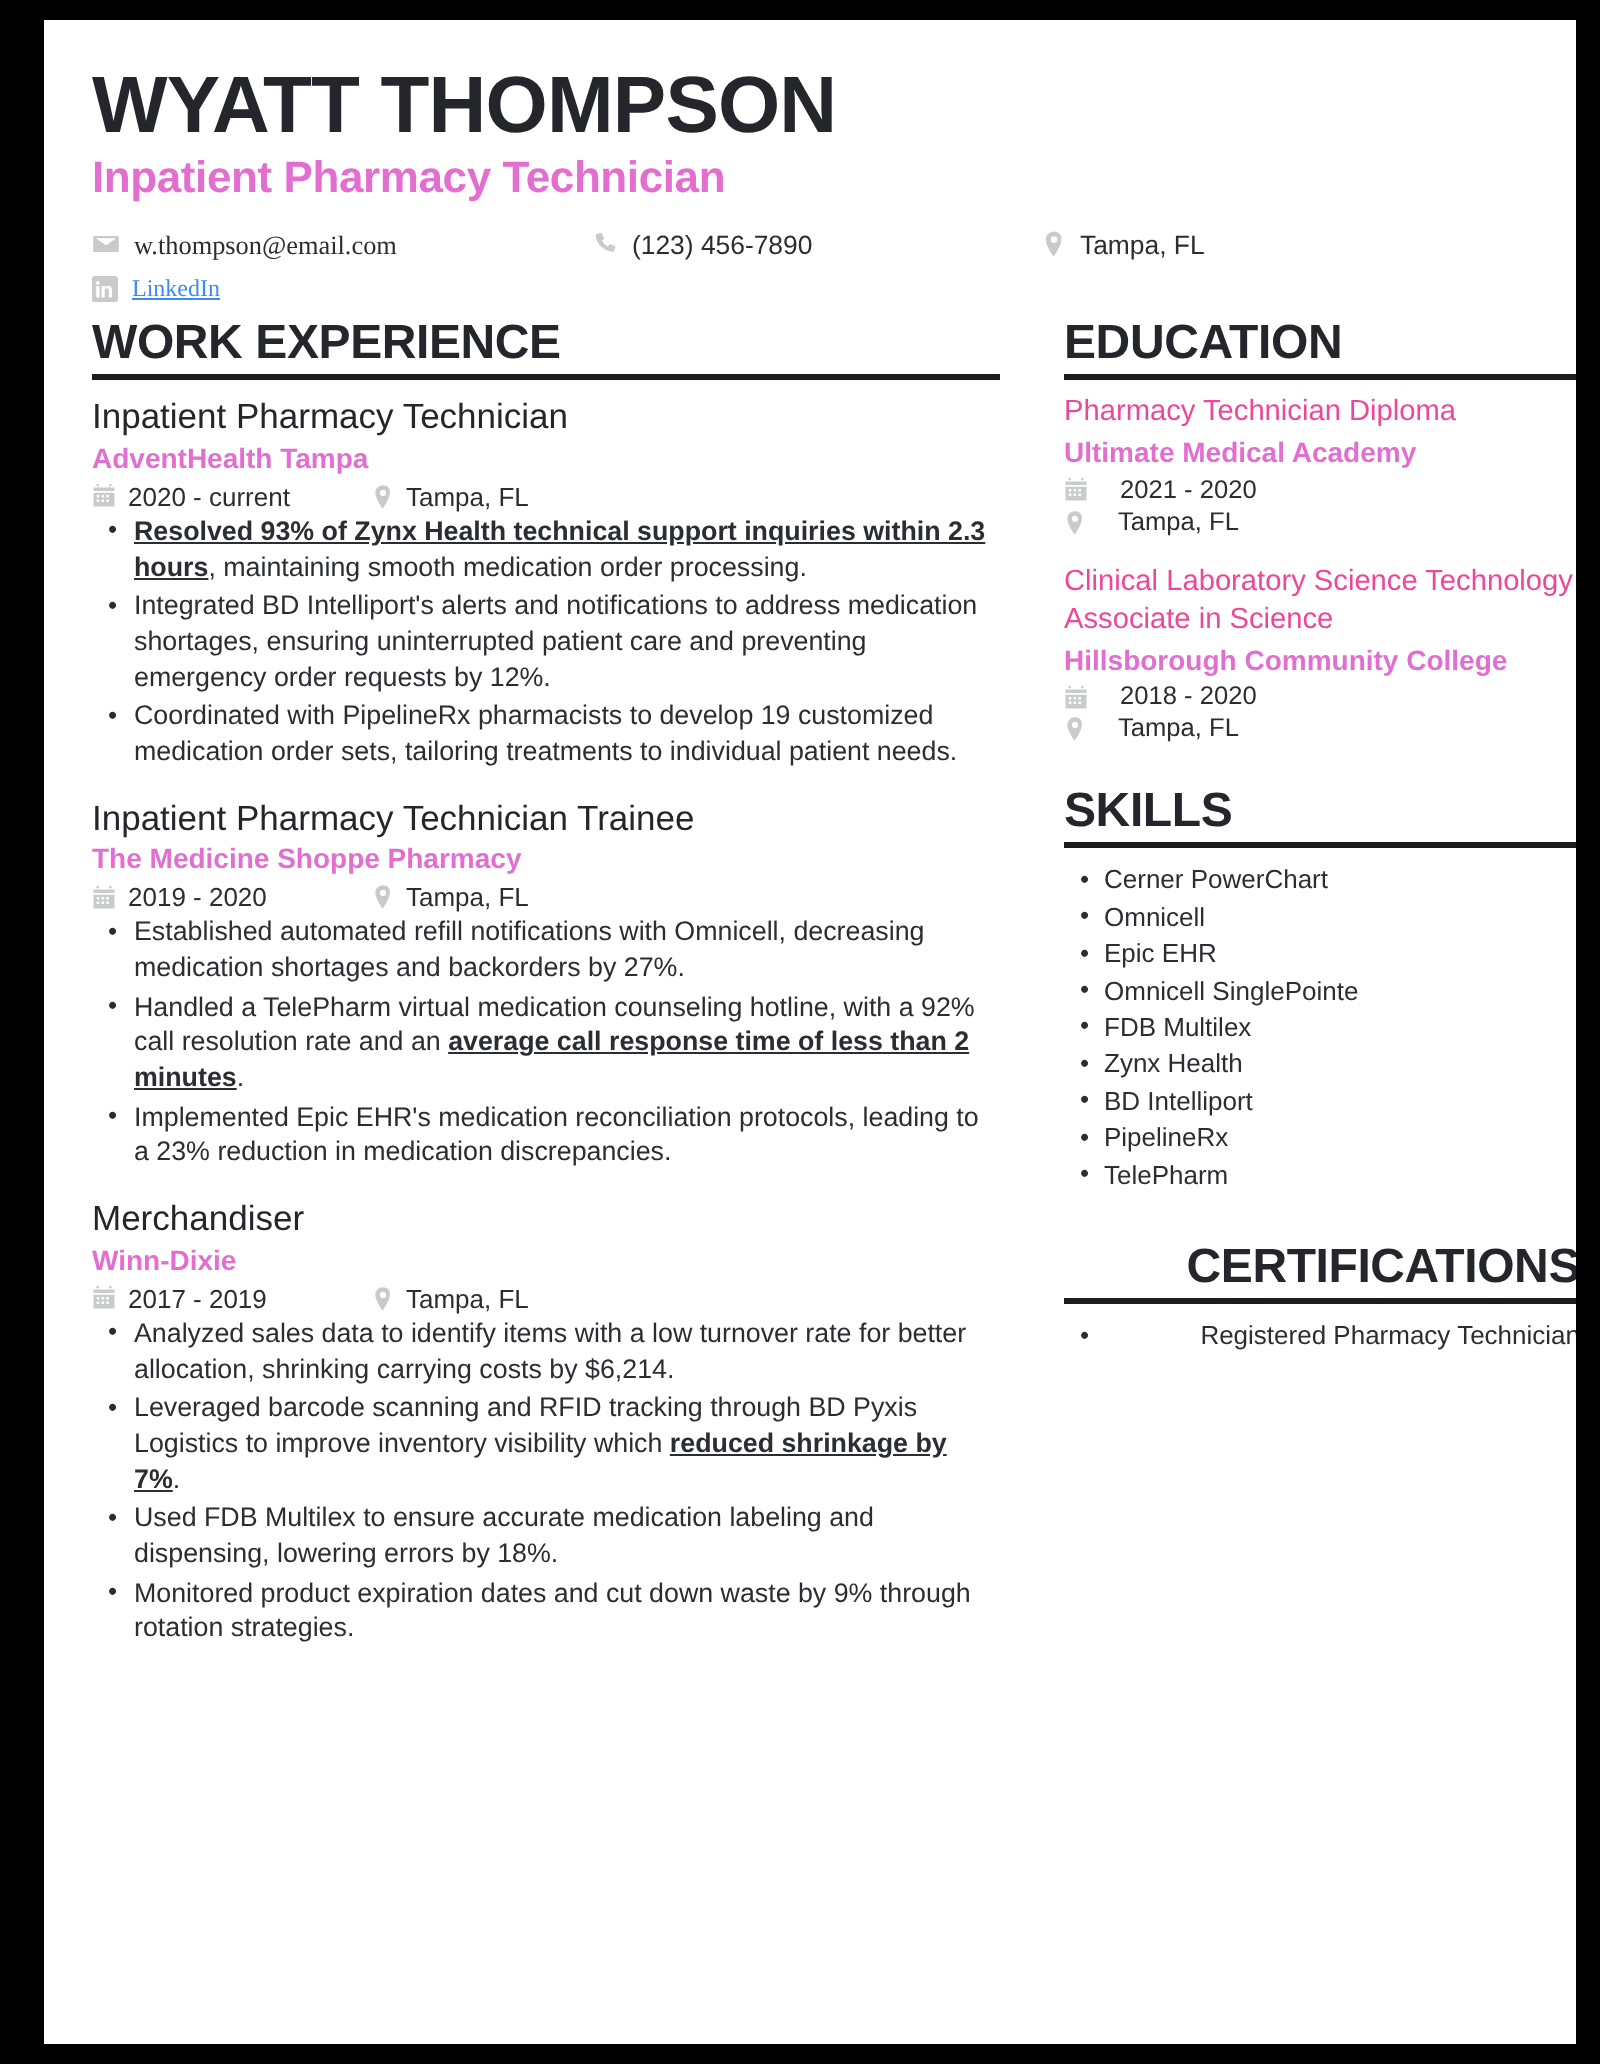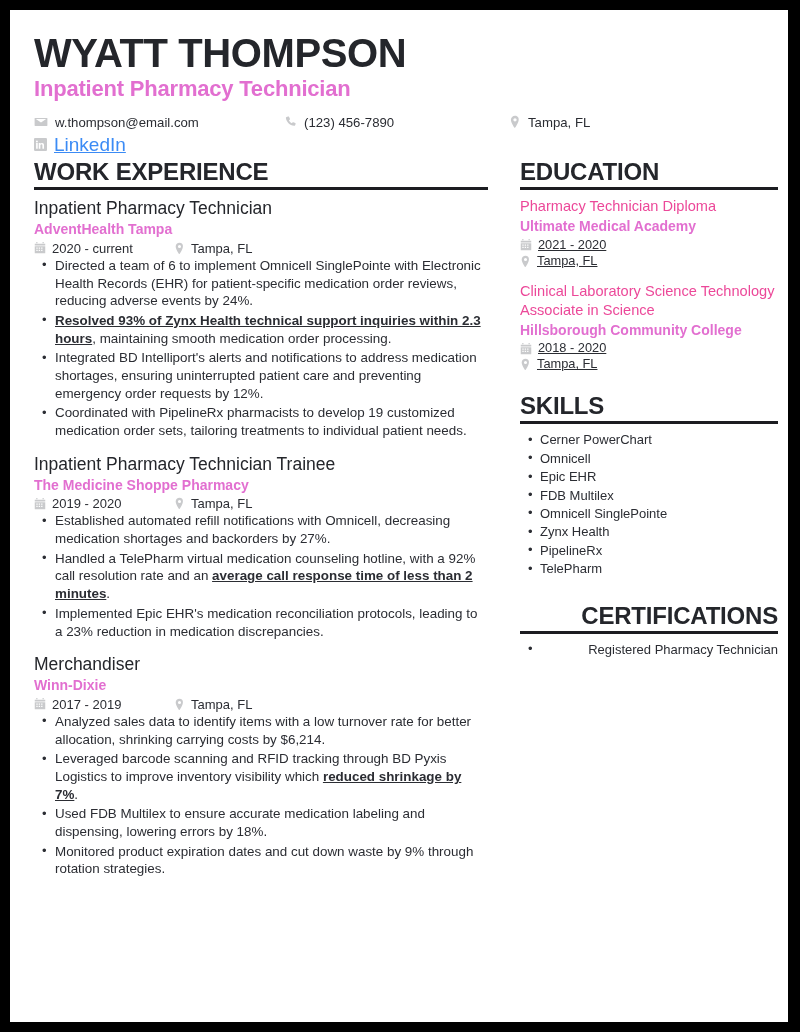--- a/index.html
+++ b/index.html
@@ -11,21 +11,21 @@
 
   body {
     background: #000000;
     font-family: "Liberation Sans", sans-serif;
     -webkit-font-smoothing: antialiased;
   }
 
   .page-frame {
     width: 800px;
     height: 1032px;
-    padding: 10px 12px 10px 10px;
+    padding: 10px 12px 10px 22px;
     background: #000000;
   }
 
   .page {
     width: 100%;
     height: 100%;
     background: #ffffff;
     padding: 22px 22px 0 24px;
     overflow: hidden;
     position: relative;
@@ -63,27 +63,27 @@
 
   .contact-item {
     display: flex;
     align-items: center;
     gap: 7px;
     font-size: 13.2px;
     color: #2b2d33;
     line-height: 1;
   }
 
-  .contact-item.c-email { width: 250px; }
+  .contact-item.c-email { width: 250px; font-family: Liberation Serif, serif; }
   .contact-item.c-phone { width: 225px; }
 
   .contact-link {
     color: #3b8bf5;
     text-decoration: underline;
-    font-size: 19px;
+    font-size: 12px;
   }
 
   
   .ico {
     display: inline-block;
     flex: 0 0 auto;
     line-height: 0;
   }
   .ico svg { display: block; }
   .ico-gray svg { fill: #c9cacc; }
@@ -203,26 +203,25 @@
   .edu-org {
     font-size: 14px;
     color: #e26fd0;
     font-weight: bold;
     line-height: 1.35;
   }
 
   .edu-meta {
     display: flex;
     align-items: center;
-    gap: 6px;
+    gap: 16px;
     font-size: 12.8px;
     color: #2b2d33;
     margin-top: 3px;
     line-height: 1;
-    text-decoration: underline;
   }
 
   ul.plain-list {
     list-style: none;
     margin: 0;
     padding: 0;
   }
 
   ul.plain-list li {
     position: relative;
@@ -321,21 +320,20 @@
                   <span class="meta-item">
                     <span class="ico ico-gray">
                       <svg width="11" height="13" viewBox="0 0 12 16">
                         <path d="M6 .8C3.4.8 1.3 2.9 1.3 5.5c0 3.4 4 9 4.2 9.2.1.2.4.2.5 0 .2-.2 4.2-5.8 4.2-9.2C10.7 2.9 8.6.8 6 .8zm0 6.6a1.9 1.9 0 1 1 0-3.8 1.9 1.9 0 0 1 0 3.8z"></path>
                       </svg>
                     </span>
                     <span>Tampa, FL</span>
                   </span>
                 </div>
                 <ul class="bullets">
-                  <li><span>Directed a team of 6 to implement Omnicell SinglePointe with Electronic Health Records (EHR) for patient-specific medication order reviews, reducing adverse events by 24%.</span></li>
                   <li><span class="hl">Resolved 93% of Zynx Health technical support inquiries within 2.3 hours</span><span>, maintaining smooth medication order processing.</span></li>
                   <li><span>Integrated BD Intelliport's alerts and notifications to address medication shortages, ensuring uninterrupted patient care and preventing emergency order requests by 12%.</span></li>
                   <li><span>Coordinated with PipelineRx pharmacists to develop 19 customized medication order sets, tailoring treatments to individual patient needs.</span></li>
                 </ul>
               </div>
               <div class="entry">
                 <div class="entry-title">Inpatient Pharmacy Technician Trainee</div>
                 <div class="entry-org">The Medicine Shoppe Pharmacy</div>
                 <div class="entry-meta">
                   <span class="meta-item meta-date">
@@ -444,23 +442,24 @@
             </div>
       </div>
 
       <div class="section sec-gap-skills">
         <div class="section-title">SKILLS</div>
         <div class="section-rule"></div>
         <ul class="plain-list" id="skills-list">
               <li>Cerner PowerChart</li>
               <li>Omnicell</li>
               <li>Epic EHR</li>
+              <li>Omnicell SinglePointe</li>
               <li>FDB Multilex</li>
-              <li>Omnicell SinglePointe</li>
               <li>Zynx Health</li>
+              <li>BD Intelliport</li>
               <li>PipelineRx</li>
               <li>TelePharm</li>
             </ul>
       </div>
 
       <div class="section sec-gap-certs">
         <div class="section-title">CERTIFICATIONS</div>
         <div class="section-rule"></div>
         <ul class="plain-list" id="certs-list">
               <li>Registered Pharmacy Technician</li>

